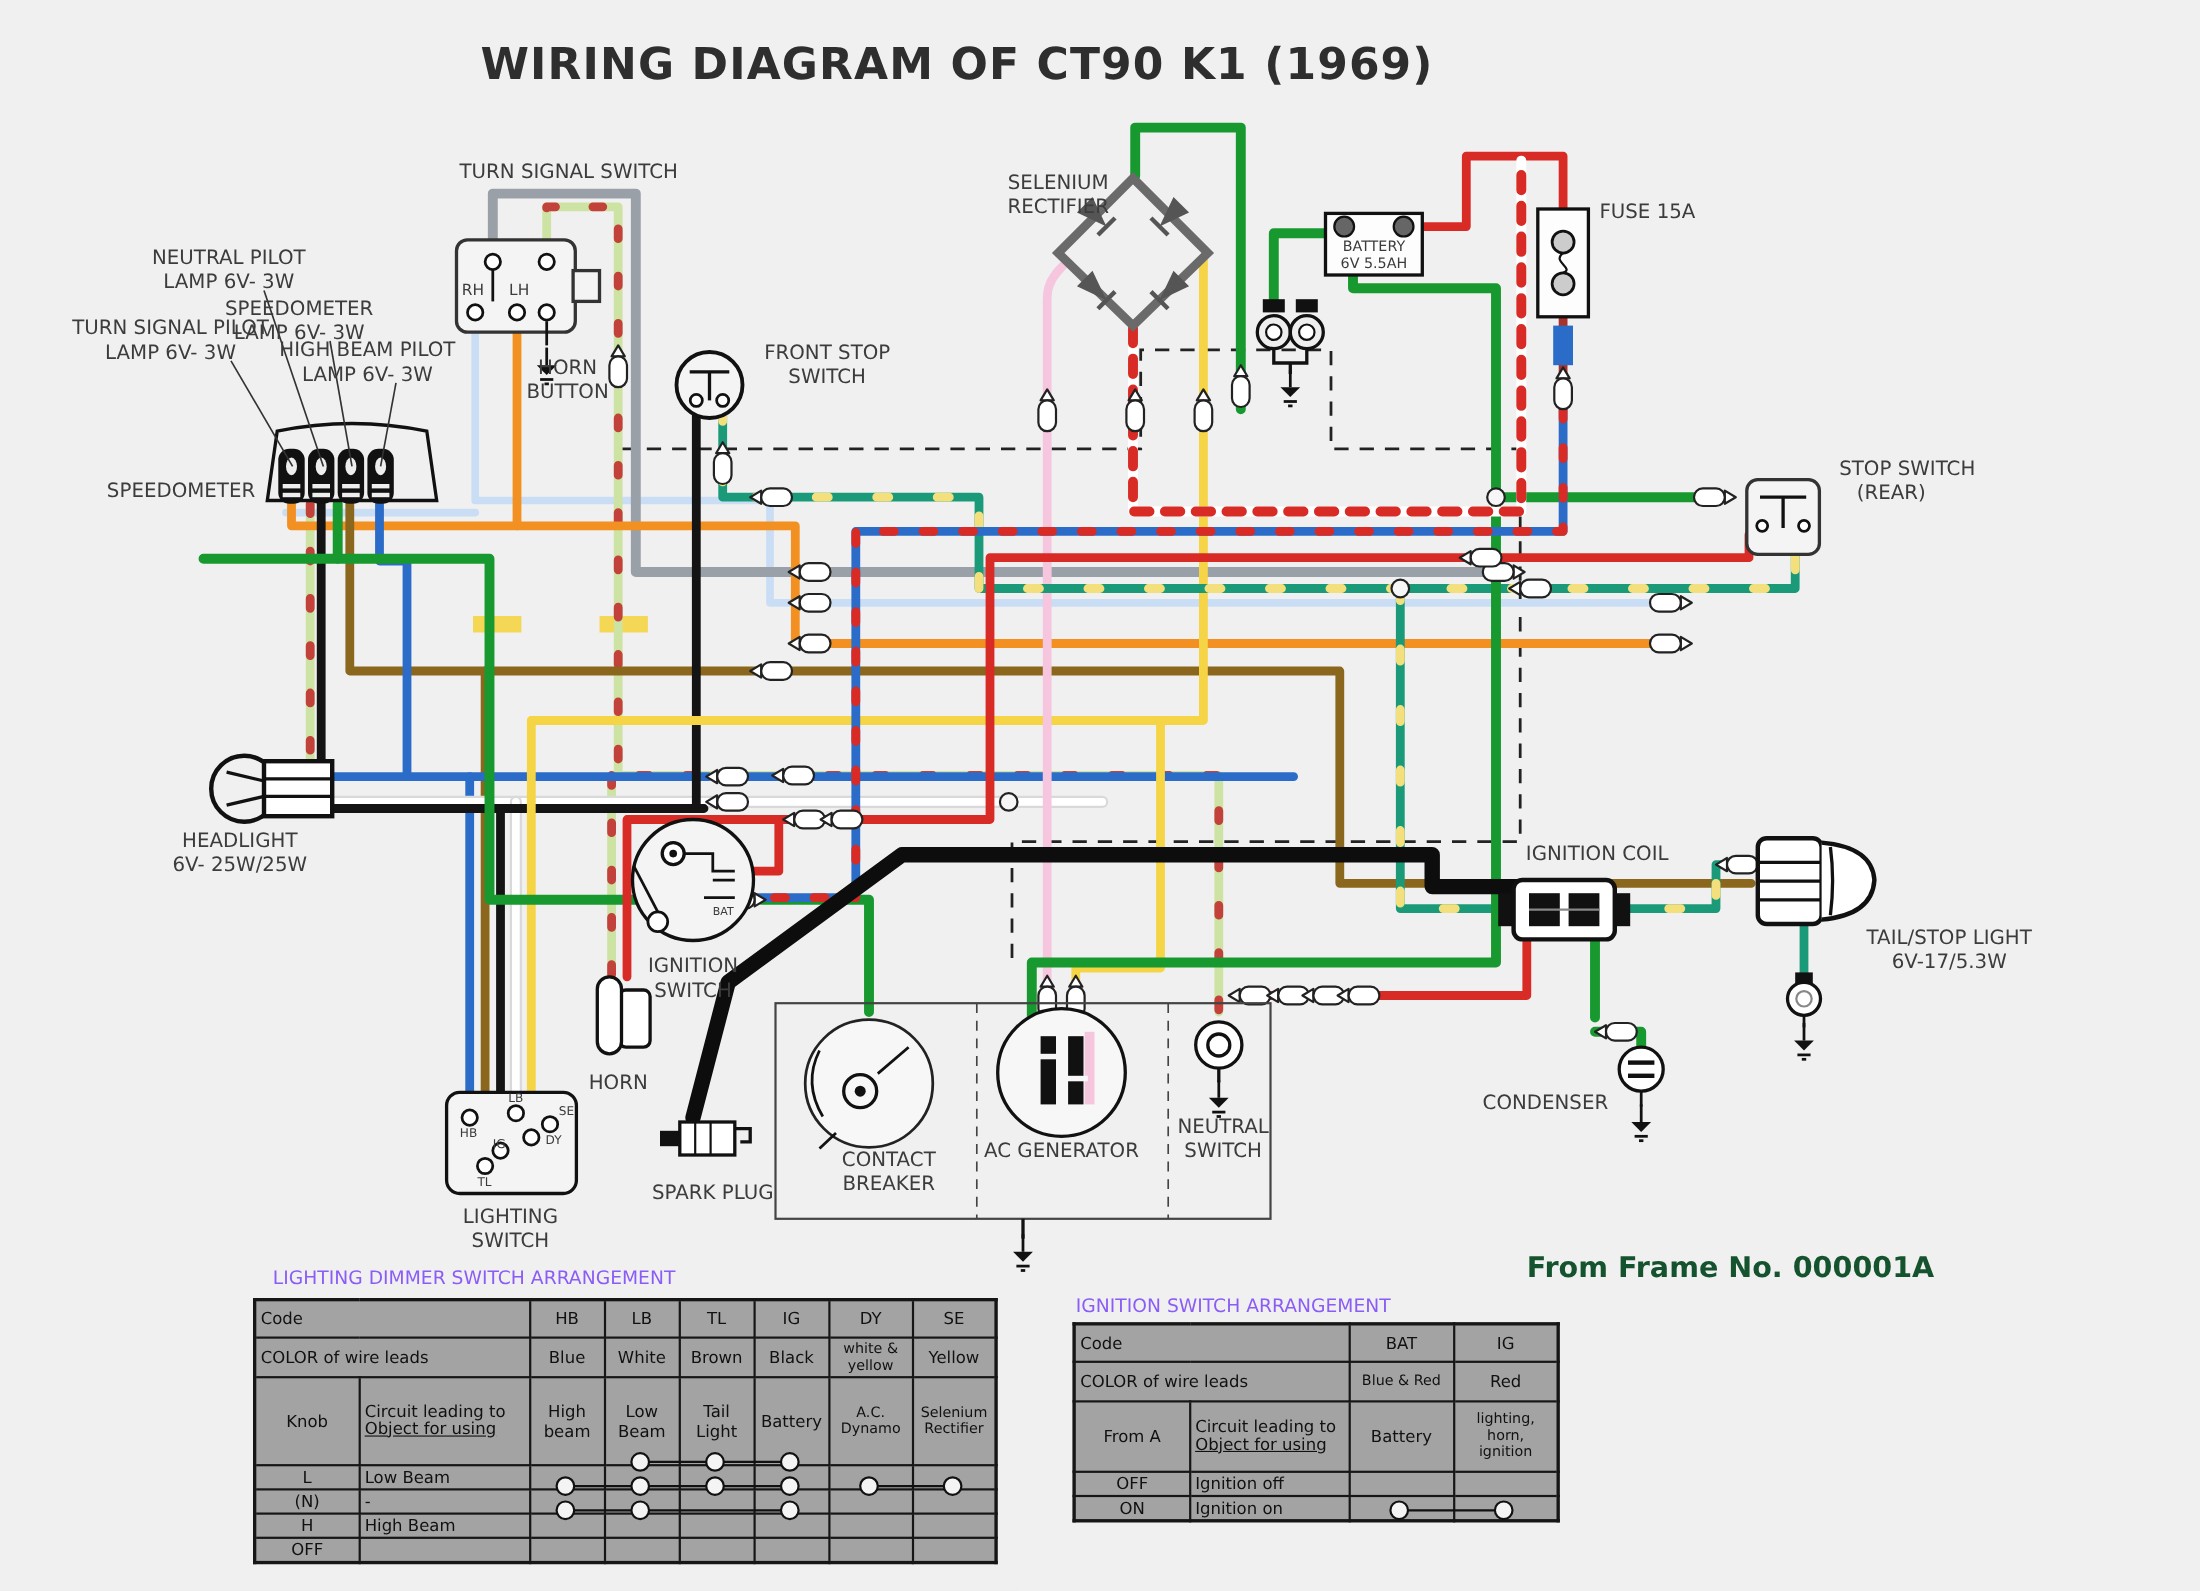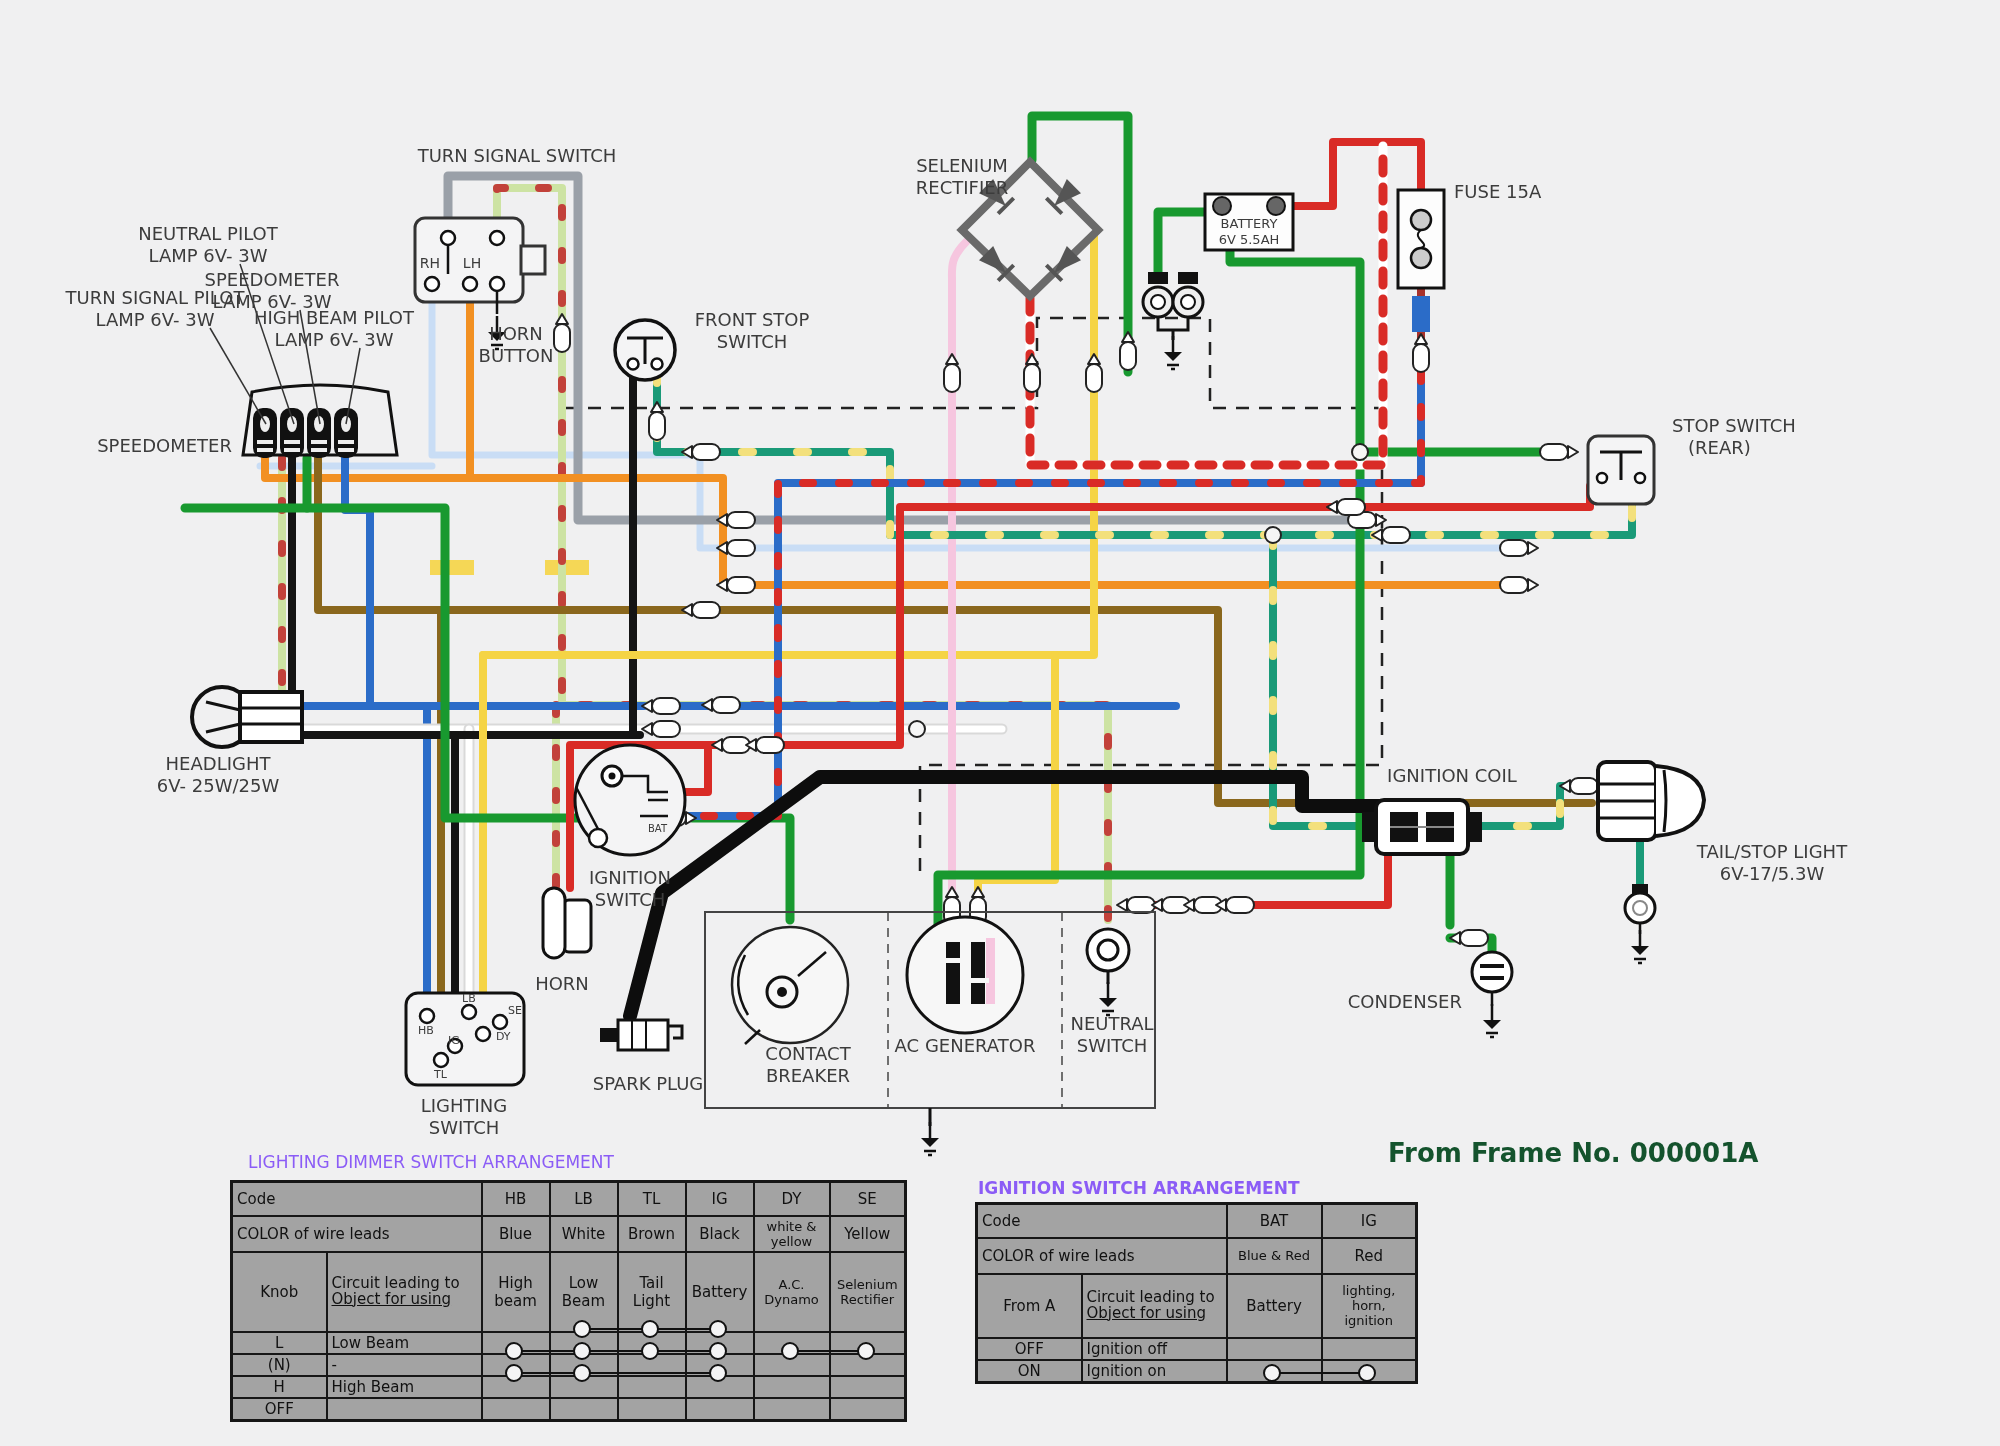--- a/index.html
+++ b/index.html
@@ -18,20 +18,21 @@
   td.c{text-align:center;}
   .circ-top{text-align:left;line-height:1.05;}
   .circ-bot{text-align:left;line-height:1.05;text-decoration:underline;}
   svg text{font-family:"DejaVu Sans",sans-serif;fill:#3c3c3c;}
 </style>
 </head>
 <body>
 
 <div id="stage">
 
+<div class="page-title">WIRING DIAGRAM OF CT90 K1 (1969)</div>
 
 <svg id="wiring" width="2000" height="1446" viewBox="0 0 2000 1446">
   <defs>
     <g id="blt">
       <path d="M-18,0 L-8,-6 L-8,6 Z" fill="#fff" stroke="#222" stroke-width="2" stroke-linejoin="round"></path>
       <rect x="-8" y="-8" width="28" height="16" rx="8" fill="#fff" stroke="#222" stroke-width="2"></rect>
     </g>
     <g id="gnd" stroke="#111" stroke-width="2.5">
       <line x1="0" y1="-16" x2="0" y2="0"></line>
       <path d="M-9,0 L9,0 L0,9 Z" fill="#111" stroke="none"></path>
@@ -512,21 +513,21 @@
     <td></td>
           <td></td>
           <td></td>
           <td></td>
           <td></td>
           <td></td>
   </tr>
 </tbody>
     </table>
 
-<div class="tbl-title" style="left:978px;top:1178px;font-weight:bold;">IGNITION SWITCH ARRANGEMENT</div>
+<div class="tbl-title" style="left:978px;top:1178px;">IGNITION SWITCH ARRANGEMENT</div>
 
 <table class="arr" style="left:975px;top:1202px;width:440px;">
   <colgroup>
         <col style="width:105px">
         <col style="width:145px">
         <col style="width:95px">
         <col style="width:95px">
       </colgroup>
   <tbody>
         <tr style="height:34px">

